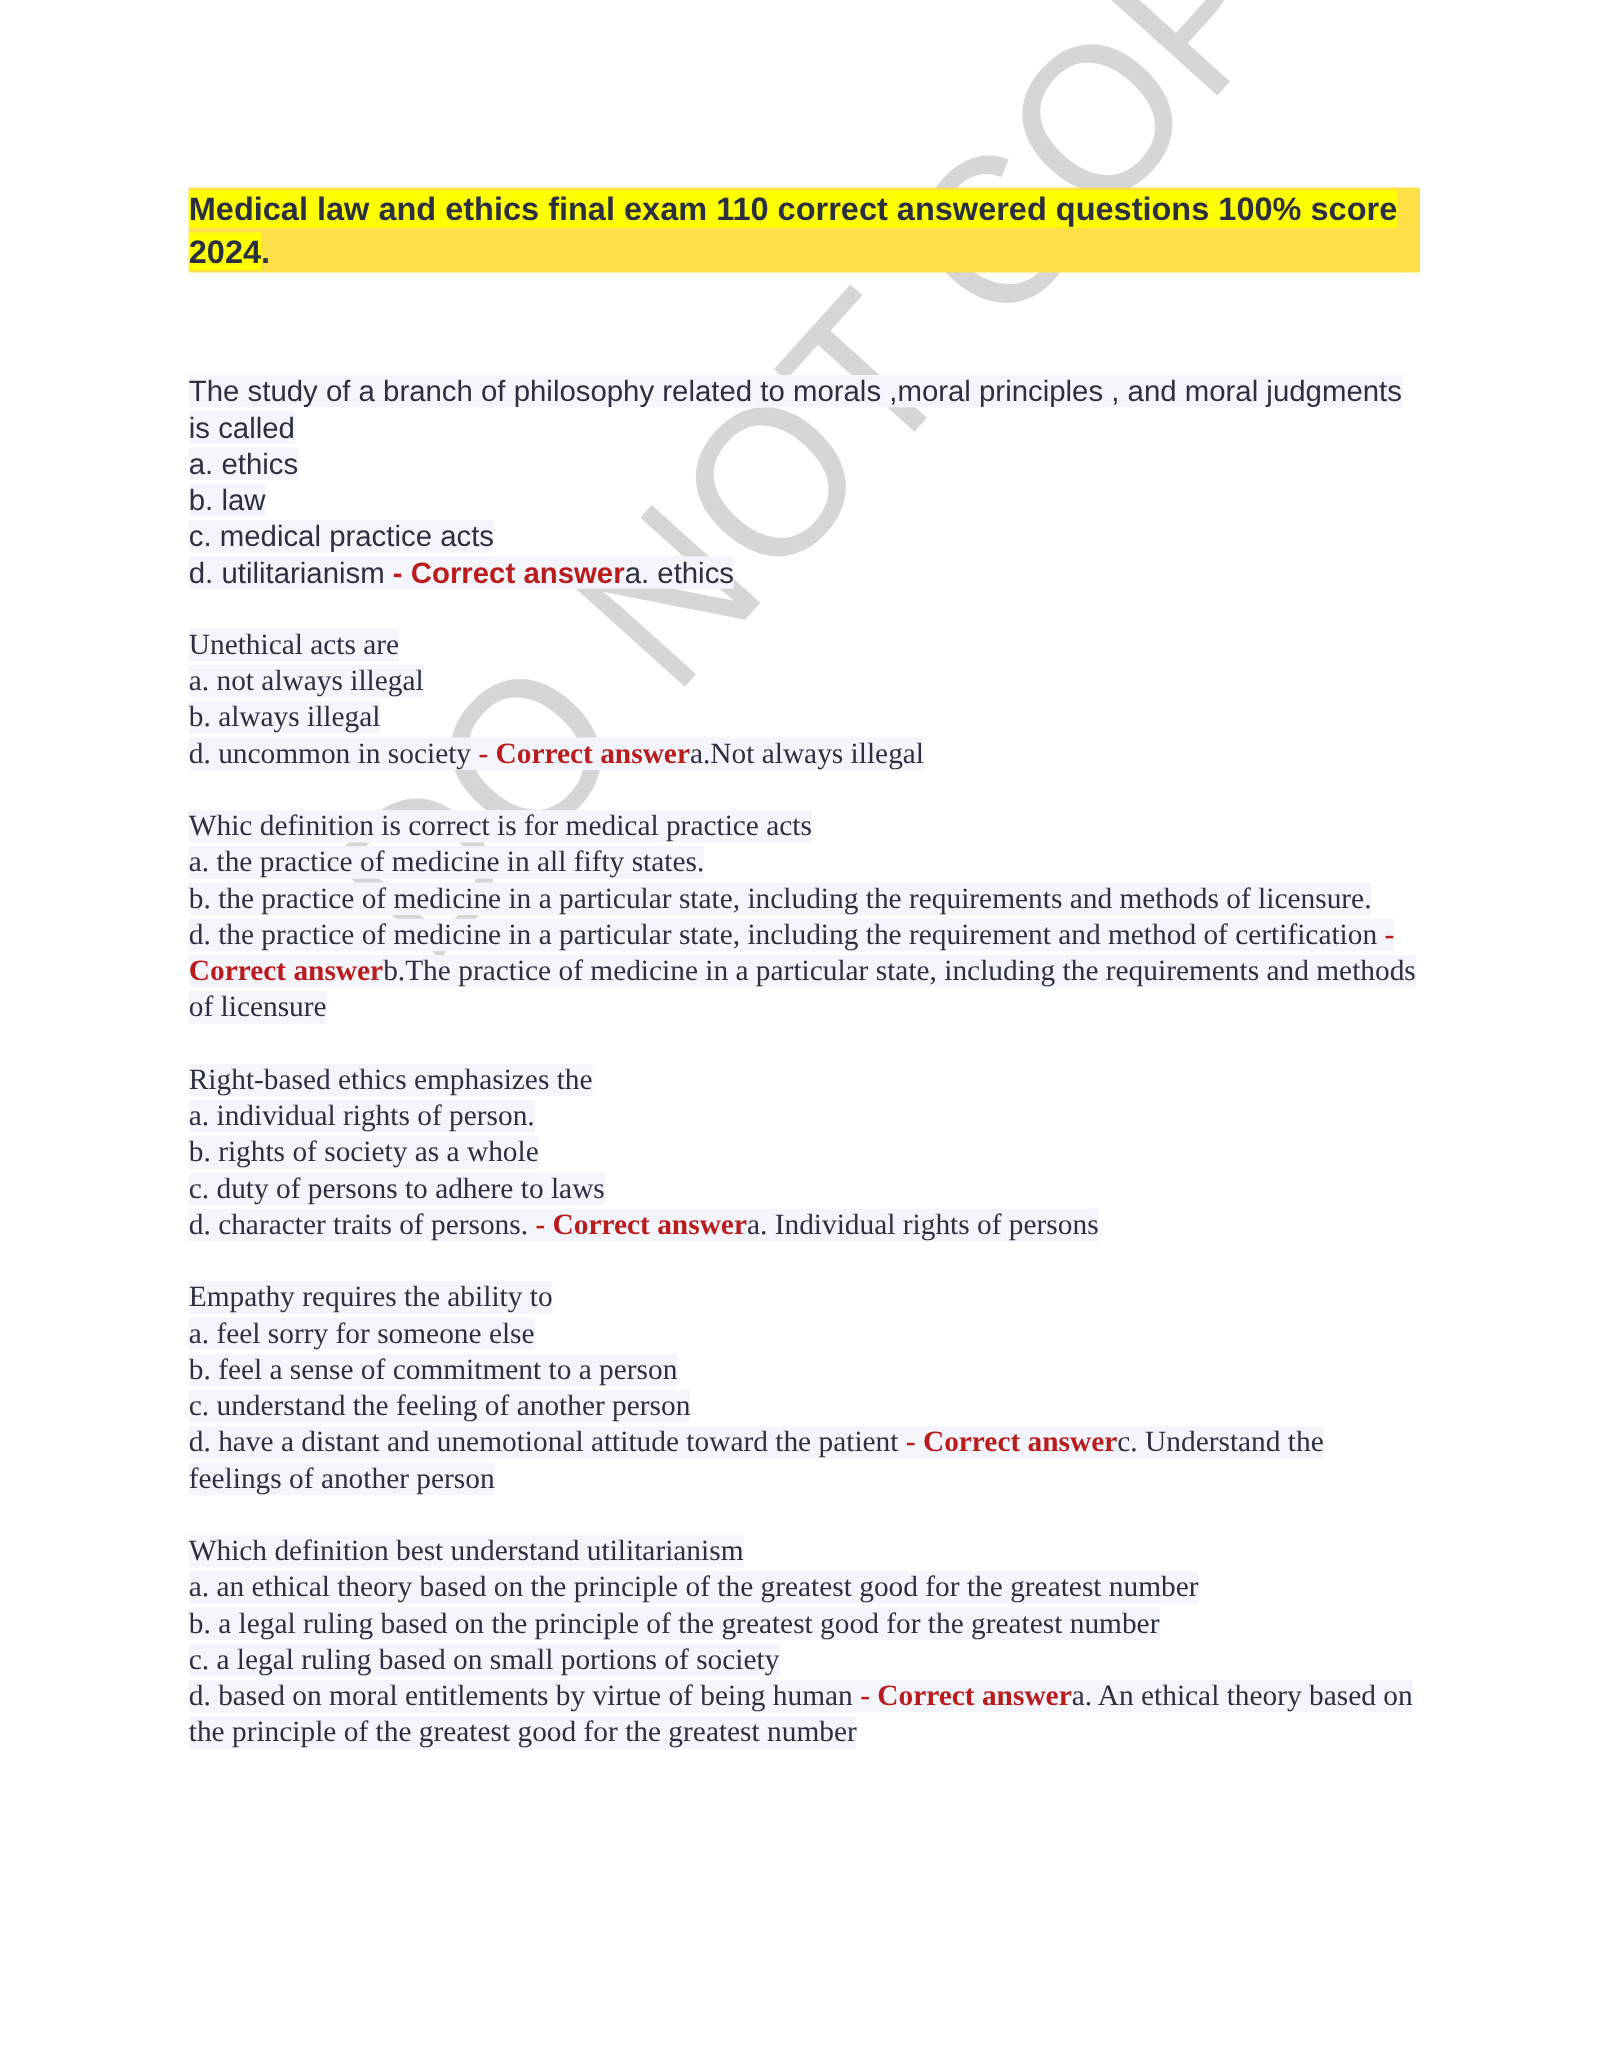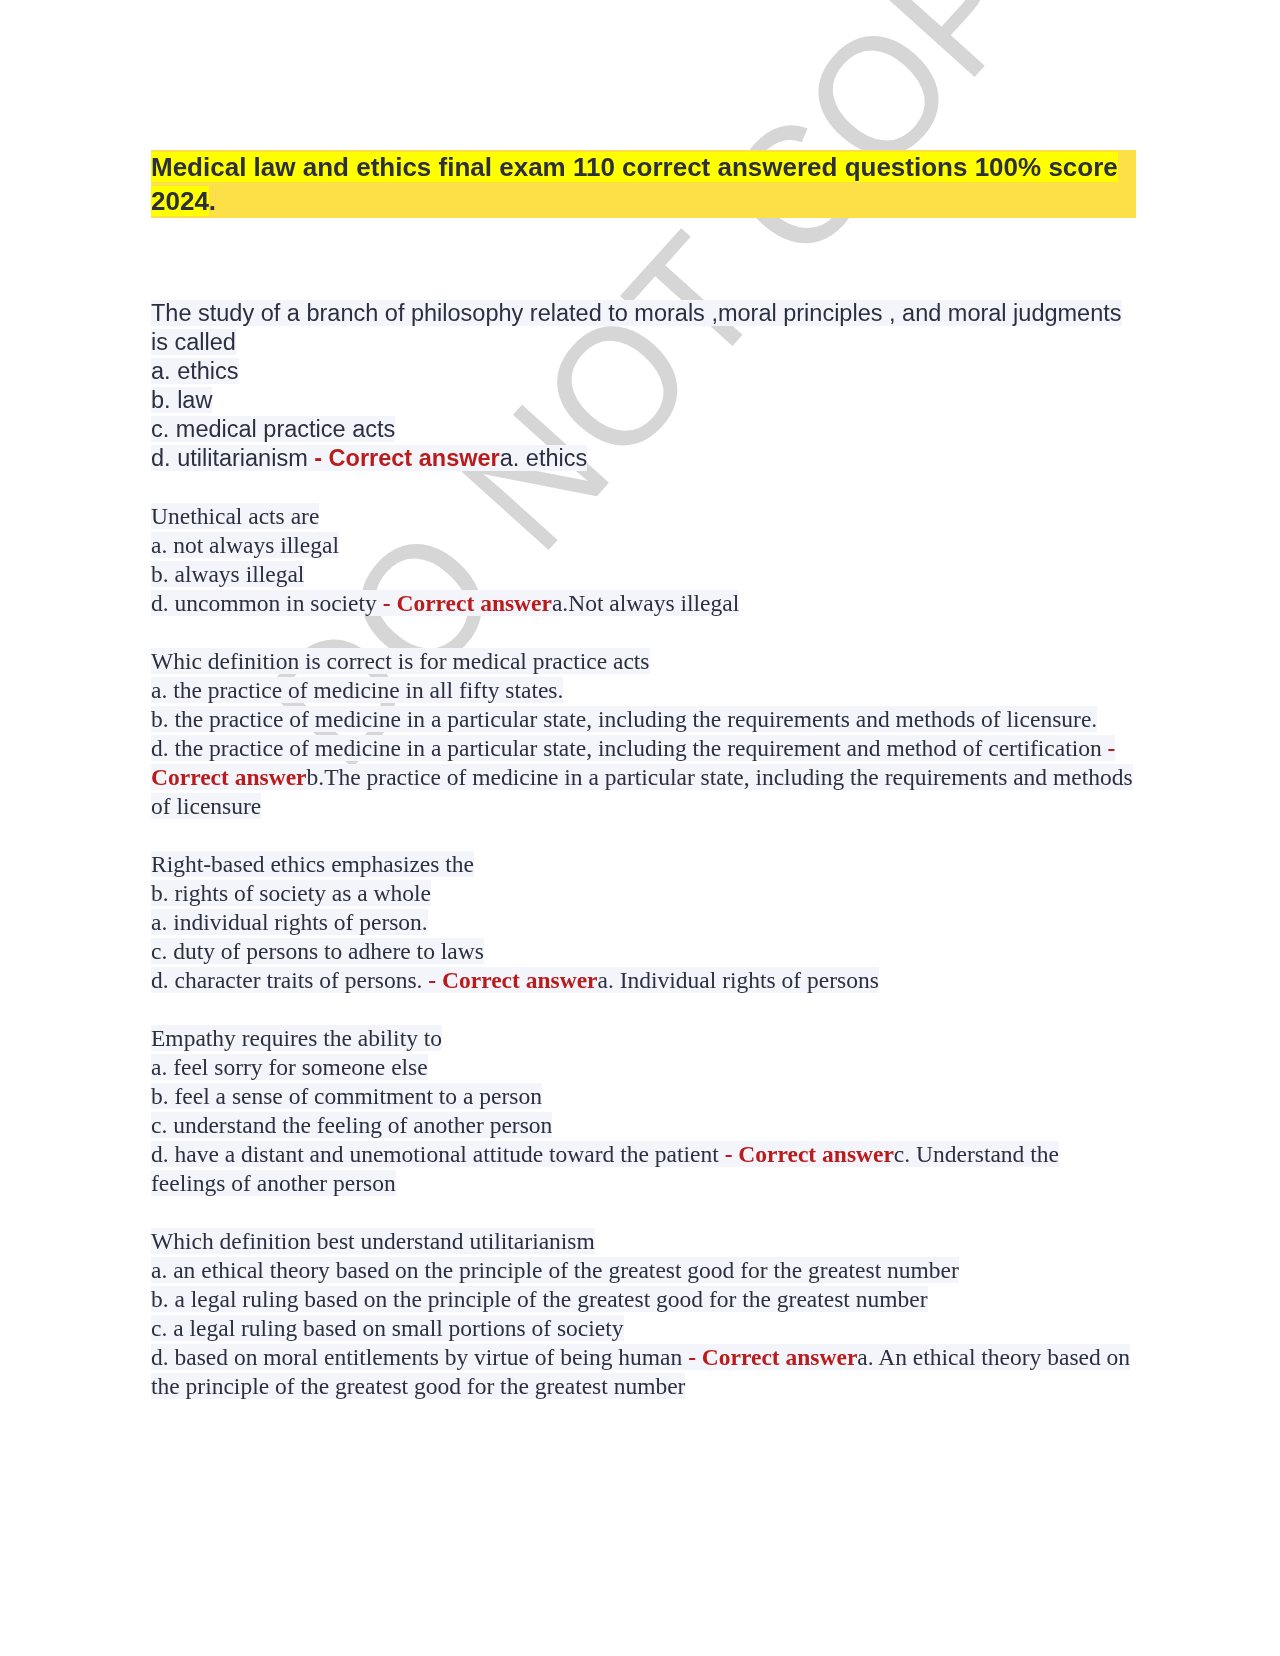--- a/index.html
+++ b/index.html
@@ -111,22 +111,22 @@
 
     <div class="q-block">
       <p class="line"><span class="bg">Whic definition is correct is for medical practice acts</span></p>
       <p class="line"><span class="bg">a. the practice of medicine in all fifty states.</span></p>
       <p class="line"><span class="bg">b. the practice of medicine in a particular state, including the requirements and methods of licensure.</span></p>
       <p class="line"><span class="bg"><span>d. the practice of medicine in a particular state, including the requirement and method of certification </span><span class="correct">- Correct answer</span><span>b.The practice of medicine in a particular state, including the requirements and methods of licensure</span></span></p>
     </div>
 
     <div class="q-block">
       <p class="line"><span class="bg">Right-based ethics emphasizes the</span></p>
+      <p class="line"><span class="bg">a. individual rights of person.</span></p>
       <p class="line"><span class="bg">b. rights of society as a whole</span></p>
-      <p class="line"><span class="bg">a. individual rights of person.</span></p>
       <p class="line"><span class="bg">c. duty of persons to adhere to laws</span></p>
       <p class="line"><span class="bg"><span>d. character traits of persons. </span><span class="correct">- Correct answer</span><span>a. Individual rights of persons</span></span></p>
     </div>
 
     <div class="q-block">
       <p class="line"><span class="bg">Empathy requires the ability to</span></p>
       <p class="line"><span class="bg">a. feel sorry for someone else</span></p>
       <p class="line"><span class="bg">b. feel a sense of commitment to a person</span></p>
       <p class="line"><span class="bg">c. understand the feeling of another person</span></p>
       <p class="line"><span class="bg"><span>d. have a distant and unemotional attitude toward the patient </span><span class="correct">- Correct answer</span><span>c. Understand the feelings of another person</span></span></p>

